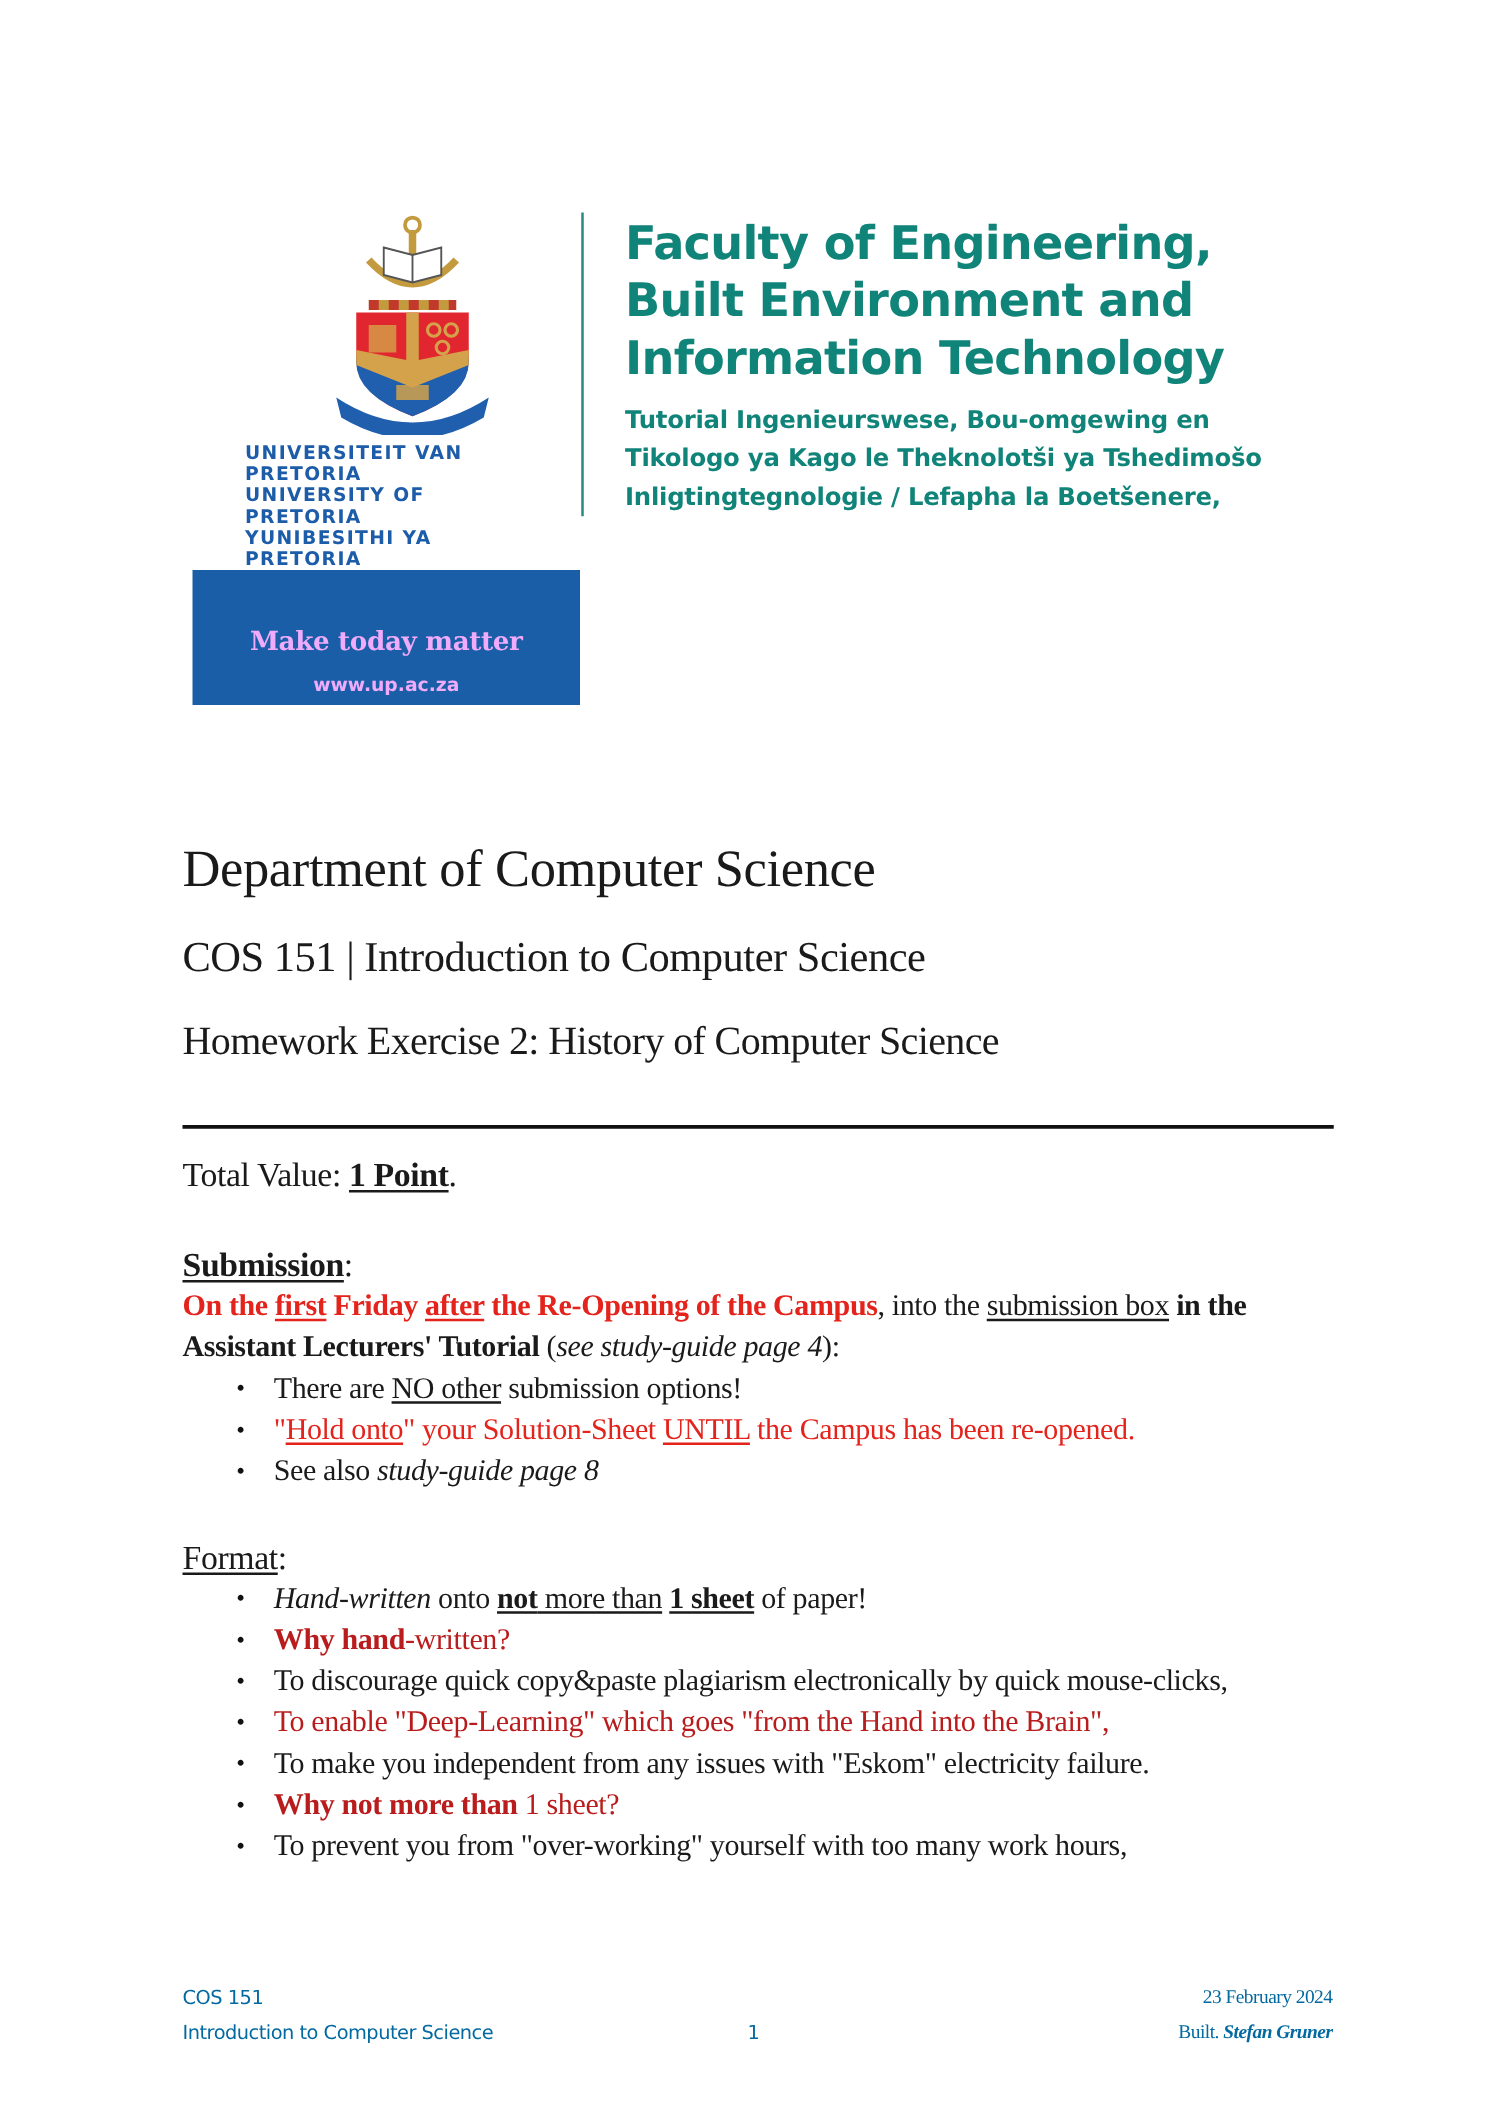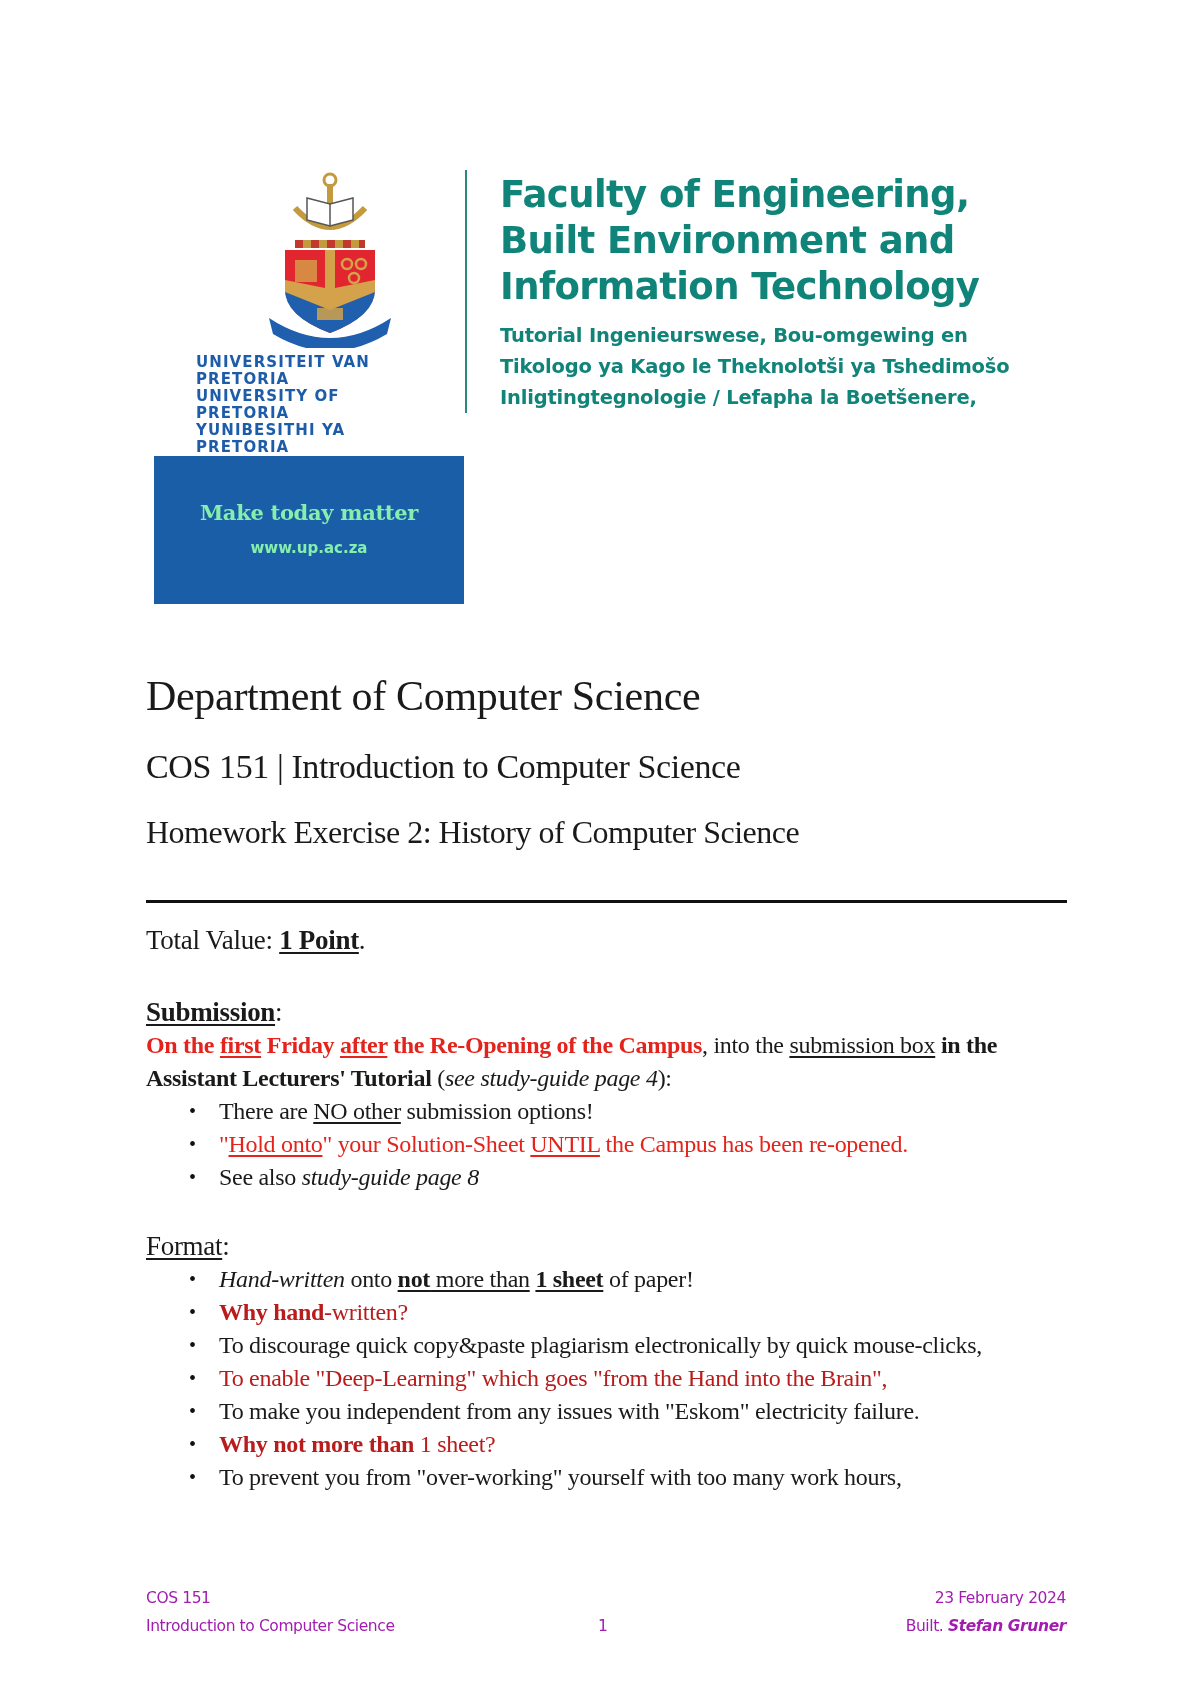--- a/index.html
+++ b/index.html
@@ -13,22 +13,22 @@
                font-family: "DejaVu Sans", "Liberation Sans", sans-serif;
                font-weight: bold; font-size: 15px; letter-spacing: 1.1px;
                color: #1d5ca8; line-height: 17px; text-align: left; }
   .vdivider { left: 465px; top: 170px; width: 2px; height: 243px; background: #2a8a82; }
   .faculty { left: 500px; top: 172px; color: #11847a;
              font-family: "DejaVu Sans", "Liberation Sans", sans-serif; }
   .faculty-title { font-size: 37px; line-height: 46px; font-weight: 600; letter-spacing: -0.6px; }
   .faculty-sub { margin-top: 10px; font-size: 19.5px; line-height: 31px; font-weight: 600; letter-spacing: -0.2px; }
 
   
-  .banner { left: 154px; top: 456px; width: 310px; height: 148px; background: #1b5ea8;
-            color: #86efac; text-align: center; }
+  .banner { left: 154px; top: 456px; width: 310px; height: 108px; background: #1b5ea8;
+            color: #f0abfc; text-align: center; }
   .banner-slogan { margin-top: 44px; font-family: "DejaVu Serif", serif; font-weight: bold;
                    font-size: 21px; letter-spacing: -0.3px; }
   .banner-url { margin-top: 14px; font-family: "DejaVu Sans", sans-serif; font-weight: bold; font-size: 15px; }
 
   
   .h-dept { left: 146px; top: 672px; font-size: 42px; letter-spacing: -0.3px; }
   .h-course { left: 146px; top: 748px; font-size: 34px; letter-spacing: -0.4px; }
   .h-hw { left: 146px; top: 814px; font-size: 32px; letter-spacing: -0.5px; }
   .hrule { left: 146px; top: 900px; width: 921px; height: 3px; background: #111; }
 
@@ -39,25 +39,25 @@
   .i { font-style: italic; }
   .red { color: #e3231c; }
   .blue { color: #b91c1c; }
   .sec-head { font-size: 27px; }
 
   ul.bl { list-style: none; margin: 0; padding: 0; }
   ul.bl li { position: relative; padding-left: 73px; }
   ul.bl li::before { content: "\2022"; position: absolute; left: 43px; top: 0; color: #111; font-size: 20px; }
 
   .footer { left: 146px; top: 1584px; width: 920px;
-            font-family: "DejaVu Sans", "Liberation Sans", sans-serif; font-size: 15.5px; line-height: 28px; color: #a21caf; letter-spacing: -0.4px; }
+            font-family: "DejaVu Sans", "Liberation Sans", sans-serif; font-size: 15.5px; line-height: 28px; color: #0369a1; letter-spacing: -0.4px; }
   .footer .row { position: relative; height: 28px; }
   .footer .l { position: absolute; left: 0; }
   .footer .c { position: absolute; left: 452px; }
-  .footer .r { position: absolute; right: 0; }
+  .footer .r { position: absolute; right: 0; font-family: Liberation Serif, serif; }
 </style>
 </head>
 <body>
 
 <div class="abs crest">
   <svg width="150" height="180" viewBox="0 0 150 180">
 
     <circle cx="75" cy="12" r="6" fill="none" stroke="#c39a3e" stroke-width="3"></circle>
     <rect x="72" y="16" width="6" height="44" fill="#c39a3e"></rect>
     <path d="M40 40 Q75 78 110 40" fill="none" stroke="#c39a3e" stroke-width="6"></path>

